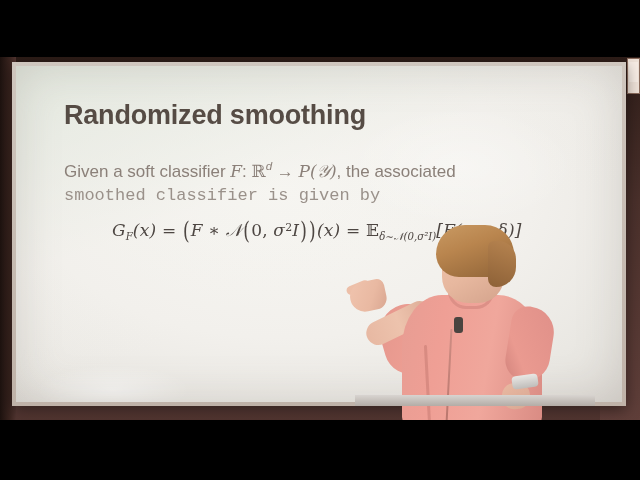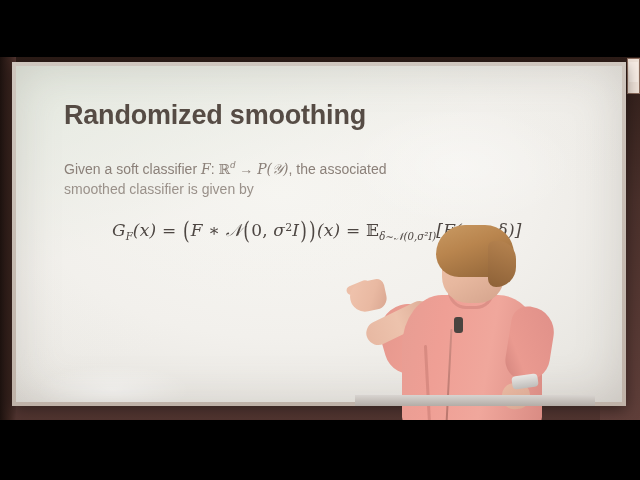--- a/index.html
+++ b/index.html
@@ -128,25 +128,25 @@
     letter-spacing: 0.1px;
     position: relative;
     top: -1px;
   }
 
   .body-block {
     position: absolute;
     left: 48px; top: 92px;
     width: 470px;
     color: #8b8079;
-    font-size: 14px;
+    font-size: 17px;
     line-height: 1.45;
   }
   .body-line { white-space: nowrap; }
-  .body-line.l2 { color: #9a918a; }
+  .body-line.l2 { color: #9a918a; font-family: Liberation Mono, monospace; }
 
   .mathit { font-family: "DejaVu Serif", serif; font-style: italic; }
   .bb { font-family: "DejaVu Serif", serif; font-style: normal; }
   .scr { font-family: "DejaVu Serif", serif; font-style: italic; }
   .sup { font-size: 0.68em; vertical-align: super; font-style: italic; }
 
   
   .equation {
     position: absolute;
     left: 96px; top: 154px;

